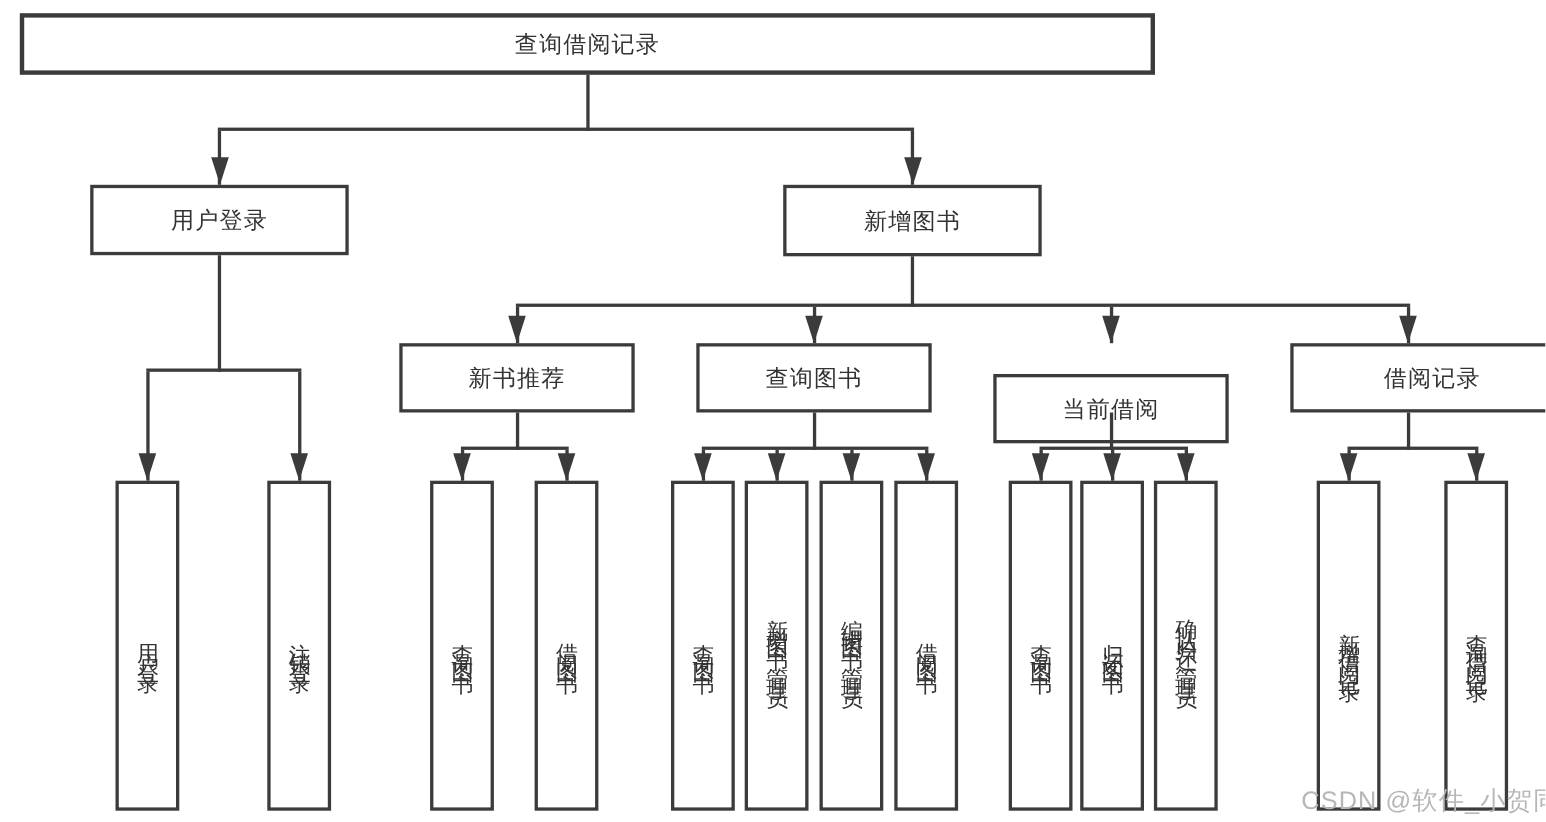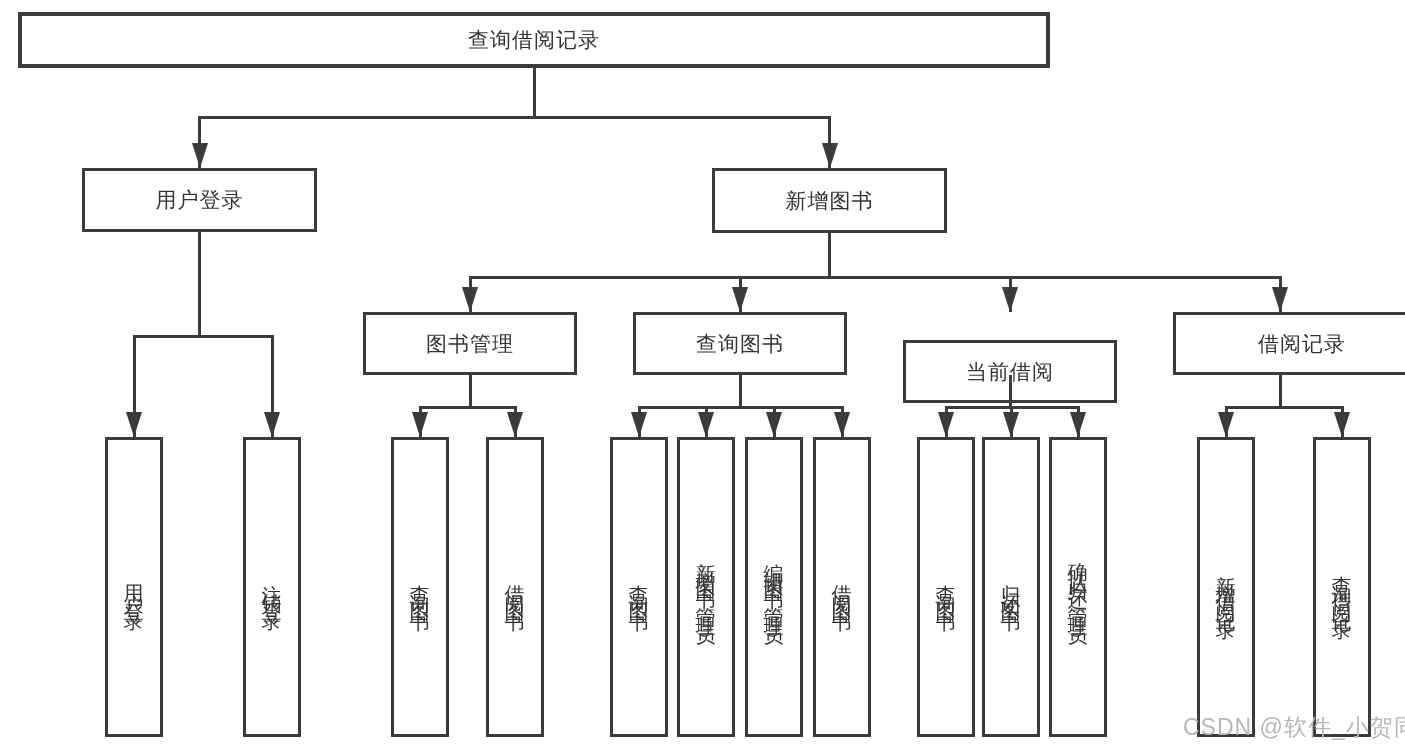--- a/index.html
+++ b/index.html
@@ -71,21 +71,21 @@
 <div class="node horizontal thick" style="left: 18px; top: 12px; width: 1032px; height: 56px;">
       <span class="label">查询借阅记录</span>
     </div>
     <div class="node horizontal" style="left: 82px; top: 168px; width: 235px; height: 64px;">
       <span class="label">用户登录</span>
     </div>
     <div class="node horizontal" style="left: 712px; top: 168px; width: 235px; height: 65px;">
       <span class="label">新增图书</span>
     </div>
     <div class="node horizontal" style="left: 363px; top: 312px; width: 214px; height: 63px;">
-      <span class="label">图书管理</span>
+      <span class="label">新书推荐</span>
     </div>
     <div class="node horizontal" style="left: 633px; top: 312px; width: 214px; height: 63px;">
       <span class="label">查询图书</span>
     </div>
     <div class="node horizontal" style="left: 903px; top: 312px; width: 214px; height: 63px; margin-top: 28px;">
       <span class="label">当前借阅</span>
     </div>
     <div class="node horizontal" style="left: 1173px; top: 312px; width: 258px; height: 63px;">
       <span class="label">借阅记录</span>
     </div>

